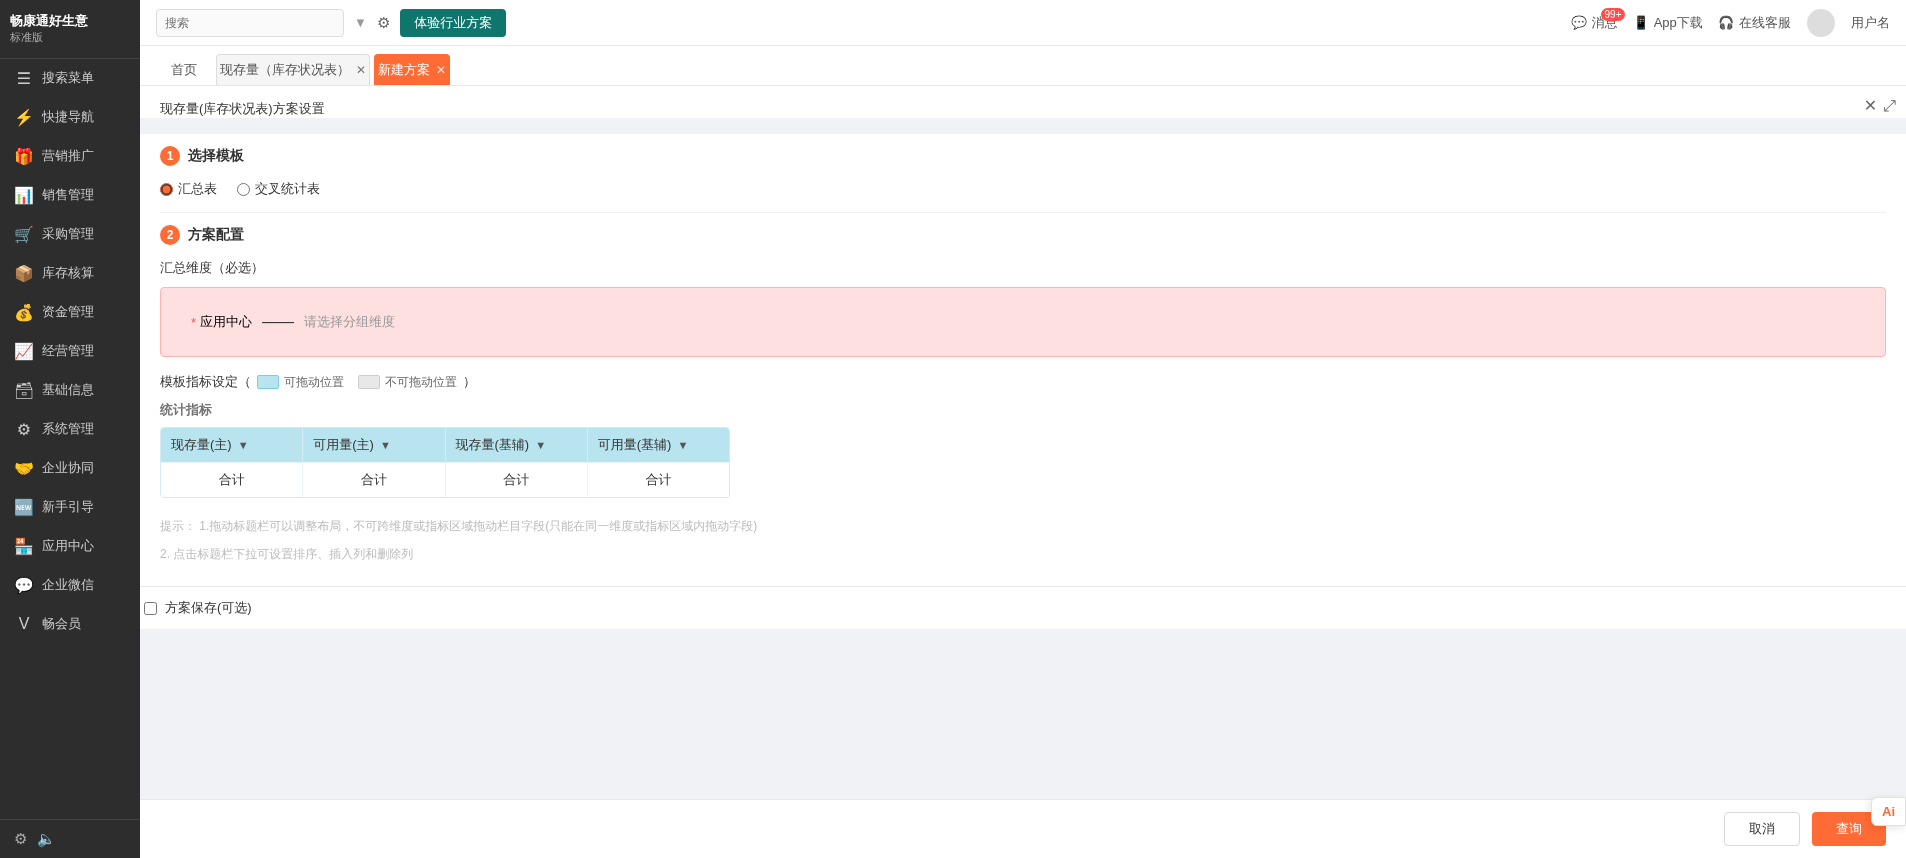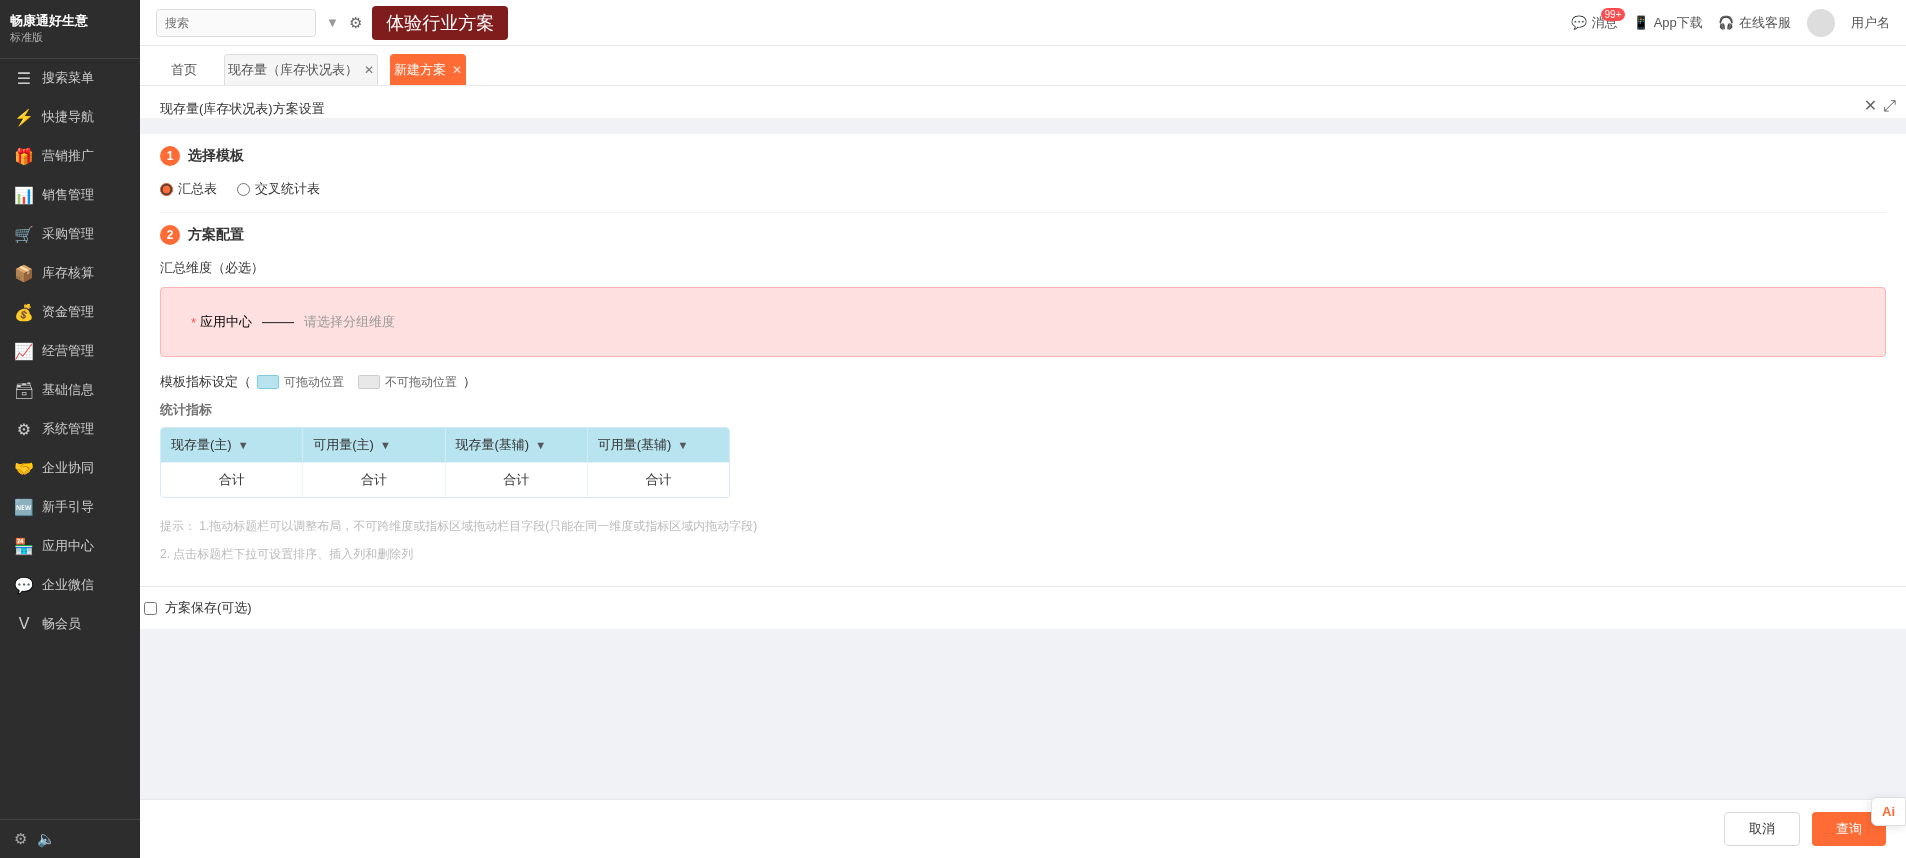--- a/index.html
+++ b/index.html
@@ -58,39 +58,39 @@
       background: #fff;
       height: 46px;
       display: flex;
       align-items: center;
       padding: 0 16px;
       gap: 10px;
       border-bottom: 1px solid #e8e8e8;
       flex-shrink: 0;
     }
     .topbar-search {
-      width: 160px;
+      width: 188px;
       height: 28px;
       border: 1px solid #ddd;
       border-radius: 4px;
       padding: 0 8px;
       font-size: 12px;
       color: #999;
       background: #fafafa;
     }
     .topbar-arrow { color: #999; cursor: pointer; }
     .topbar-gear { color: #666; cursor: pointer; font-size: 15px; }
     .btn-experience {
-      background: #7f1d1d;
+      background: #0f766e;
       color: #fff;
       border: none;
       border-radius: 4px;
       padding: 5px 14px;
       cursor: pointer;
-      font-size: 18px;
+      font-size: 13px;
     }
     .topbar-right {
       margin-left: auto;
       display: flex;
       align-items: center;
       gap: 16px;
       font-size: 13px;
       color: #555;
     }
     .topbar-right .badge-item {
@@ -120,21 +120,21 @@
 
     
     .tabs-bar {
       background: #fff;
       height: 40px;
       display: flex;
       align-items: flex-end;
       padding: 0 16px;
       border-bottom: 1px solid #e8e8e8;
       flex-shrink: 0;
-      gap: 12px;
+      gap: 4px;
     }
     .tab {
       padding: 6px 3px;
       font-size: 13px;
       cursor: pointer;
       border-radius: 4px 4px 0 0;
       color: #555;
       display: flex;
       align-items: center;
       gap: 6px;

